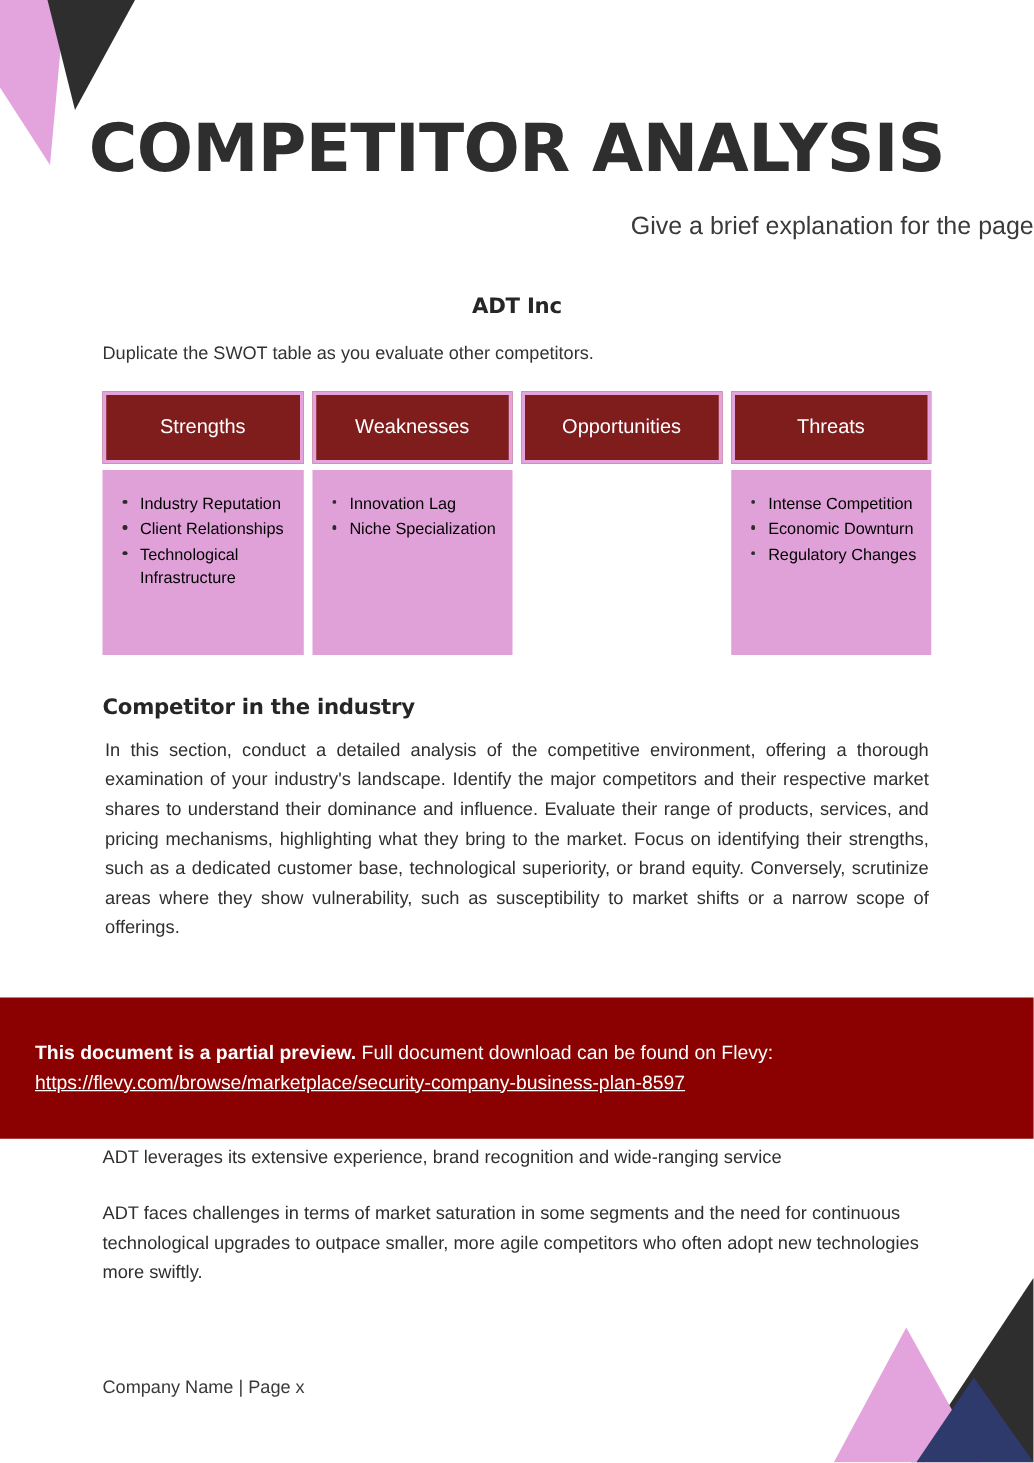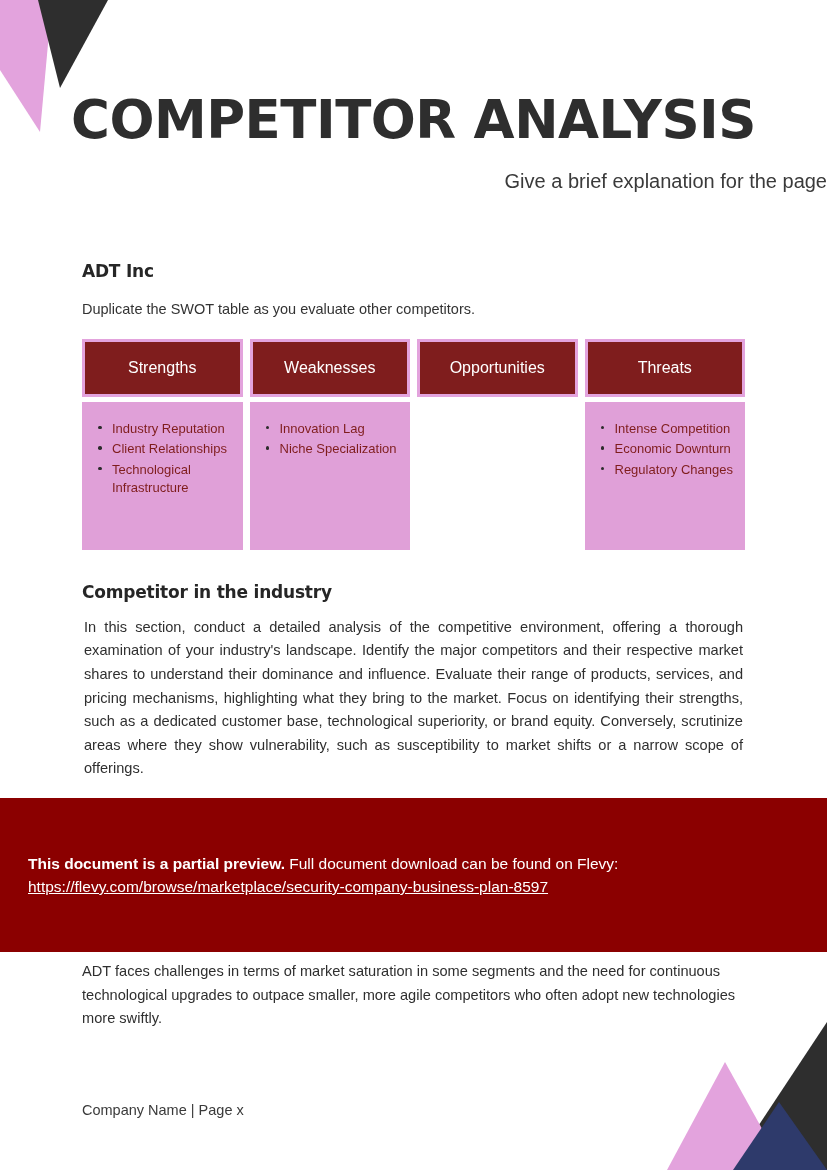--- a/index.html
+++ b/index.html
@@ -37,21 +37,21 @@
   
   .content { padding:0 82px; }
 
   .section-heading {
     font-size:17px;
     font-weight:bold;
     color:#262626;
     font-family:"DejaVu Sans", sans-serif;
     letter-spacing:-0.2px;
   }
-  .adt-heading { margin-top:68px; }
+  .adt-heading { margin-top:42px;text-align:center; }
   .adt-sub { margin-top:20px; font-size:14.5px; color:#333; }
 
   
   .swot { margin-top:22px; display:flex; gap:7px; }
   .swot-col { flex:1 1 0; display:flex; flex-direction:column; }
   .swot-head {
     background:#7f1d1d;
     border:3px solid #e3a3dd;
     color:#ffffff;
     font-size:16px;
@@ -66,21 +66,21 @@
     min-height:148px;
     padding:18px 10px 12px 12px;
     margin-top:5px;
   }
   .swot-body ul { list-style:none; }
   .swot-body li {
     position:relative;
     padding-left:18px;
     font-size:13px;
     line-height:1.42;
-    color:#7f1d1d;
+    color:#000000;
     margin-bottom:2px;
   }
   .swot-body li::before {
     content:"";
     position:absolute;
     left:4px; top:6px;
     width:3.5px; height:3.5px;
     border-radius:50%;
     background:#2b2b2b;
   }
@@ -94,21 +94,21 @@
     text-align:justify;
     color:#2f2f2f;
     padding:0 2px;
   }
 
   
   .preview-banner {
     position:absolute;
     left:0; right:0;
     top:798px;
-    height:154px;
+    height:113px;
     background:#8b0000;
     color:#ffffff;
     display:flex;
     flex-direction:column;
     justify-content:center;
     padding:0 28px;
     z-index:5;
   }
   .preview-line1 { font-size:15.5px; line-height:1.5; }
   .preview-line1 b { font-weight:bold; }

